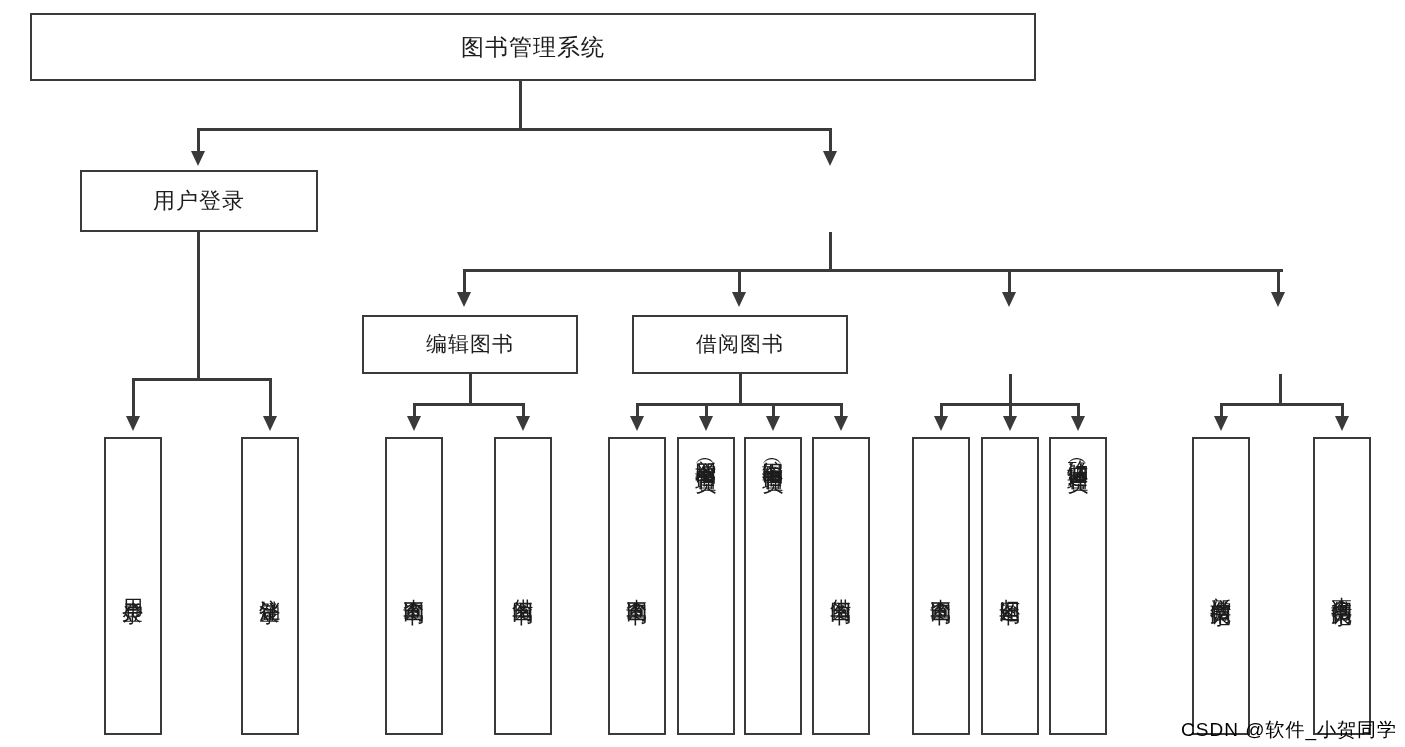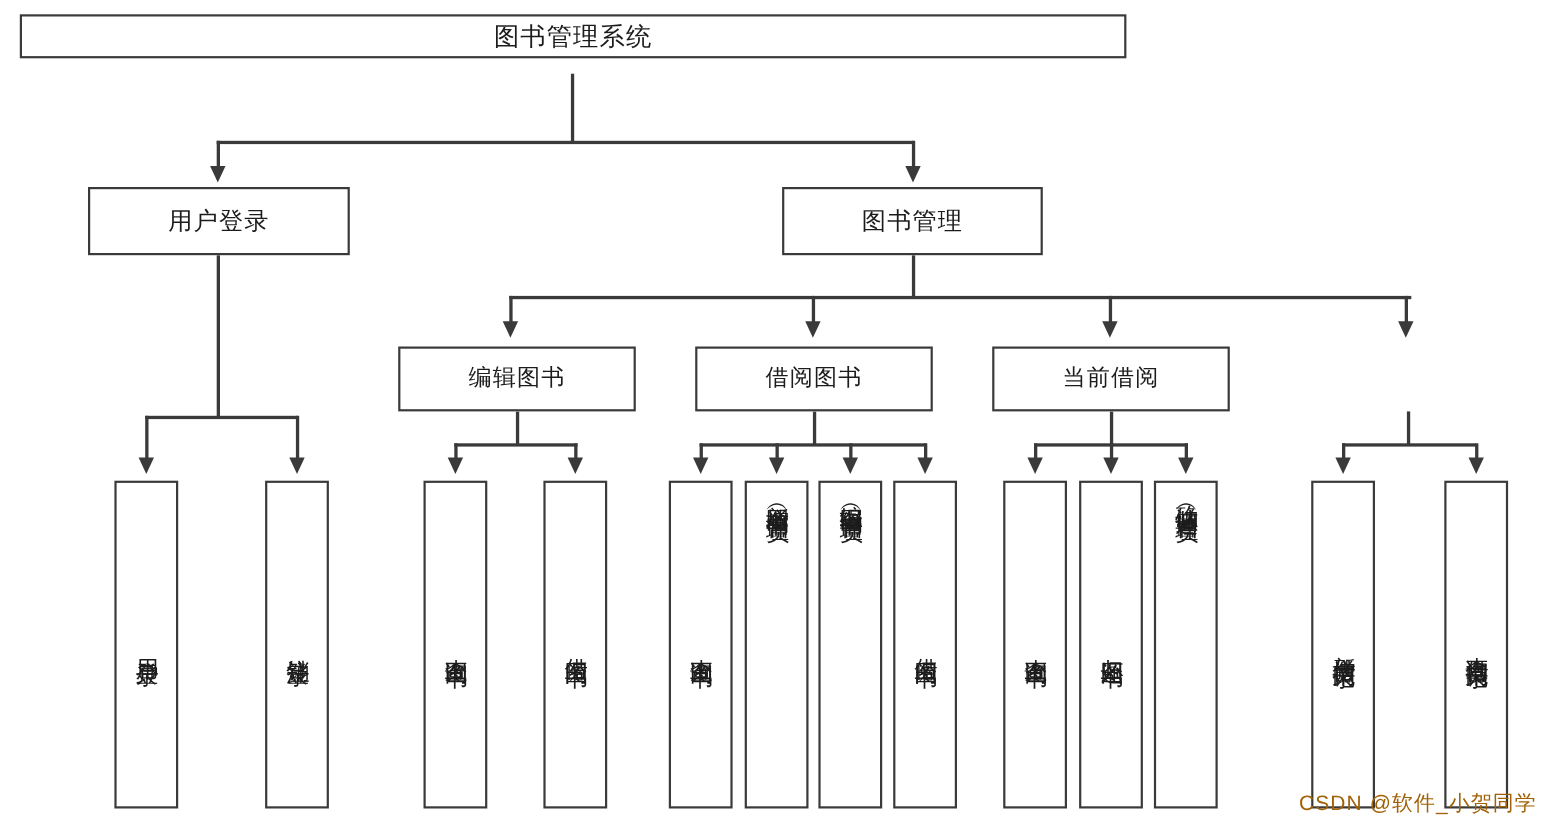--- a/index.html
+++ b/index.html
@@ -82,50 +82,47 @@
     border-top:15px solid #3a3a3a;
     z-index:2;
   }
 
   
   #watermark{
     position:absolute;
     right:8px;
     bottom:4px;
     font-size:19px;
-    color:#a16207;
+    color:#000000;
     letter-spacing:1px;
     z-index:5;
     white-space:nowrap;
     pointer-events:none;
   }
 </style>
 </head>
 <body>
 
 <div id="canvas">
 
-  <div class="node" id="node-root" style="left:18px; top:13px; width:1006px; height:40px;">
+  <div class="node" id="node-root" style="left:30px; top:13px; width:1006px; height:68px;">
     <span class="lbl">图书管理系统</span>
   </div>
 
   <div class="ln v" style="left:519px; top:67px; height:63px;"></div>
 
   <div class="ln h" style="left:197px; top:128px; width:634px;"></div>
 
   <div class="ln v" style="left:197px; top:128px; height:25px;"></div>
   <div class="arrow" style="left:191px; top:151px;"></div>
   <div class="ln v" style="left:829px; top:128px; height:25px;"></div>
   <div class="arrow" style="left:823px; top:151px;"></div>
 
   <div class="node level2" style="left:80px; top:170px; width:238px; height:62px;">
     <span class="lbl">用户登录</span>
-  </div>
-  <div class="node level2" style="left:711px; top:170px; width:237px; height:62px;">
-    <span class="lbl">图书管理</span>
   </div>
 
   <div class="ln v" style="left:197px; top:232px; height:148px;"></div>
   <div class="ln h" style="left:132px; top:378px; width:139px;"></div>
   <div class="ln v" style="left:132px; top:378px; height:40px;"></div>
   <div class="arrow" style="left:126px; top:416px;"></div>
   <div class="ln v" style="left:269px; top:378px; height:40px;"></div>
   <div class="arrow" style="left:263px; top:416px;"></div>
 
   <div class="ln v" style="left:829px; top:232px; height:39px;"></div>
@@ -138,23 +135,20 @@
   <div class="arrow" style="left:1002px; top:292px;"></div>
   <div class="ln v" style="left:1277px; top:269px; height:25px;"></div>
   <div class="arrow" style="left:1271px; top:292px;"></div>
 
   <div class="node level3" style="left:362px; top:315px; width:216px; height:59px;">
     <span class="lbl">编辑图书</span>
   </div>
   <div class="node level3" style="left:632px; top:315px; width:216px; height:59px;">
     <span class="lbl">借阅图书</span>
   </div>
-  <div class="node level3" style="left:902px; top:315px; width:216px; height:59px;">
-    <span class="lbl">当前借阅</span>
-  </div>
 
   <div class="ln v" style="left:469px; top:374px; height:31px;"></div>
   <div class="ln h" style="left:413px; top:403px; width:112px;"></div>
   <div class="ln v" style="left:413px; top:403px; height:15px;"></div>
   <div class="arrow" style="left:407px; top:416px;"></div>
   <div class="ln v" style="left:522px; top:403px; height:15px;"></div>
   <div class="arrow" style="left:516px; top:416px;"></div>
 
   <div class="ln v" style="left:739px; top:374px; height:31px;"></div>
   <div class="ln h" style="left:636px; top:403px; width:206px;"></div>

